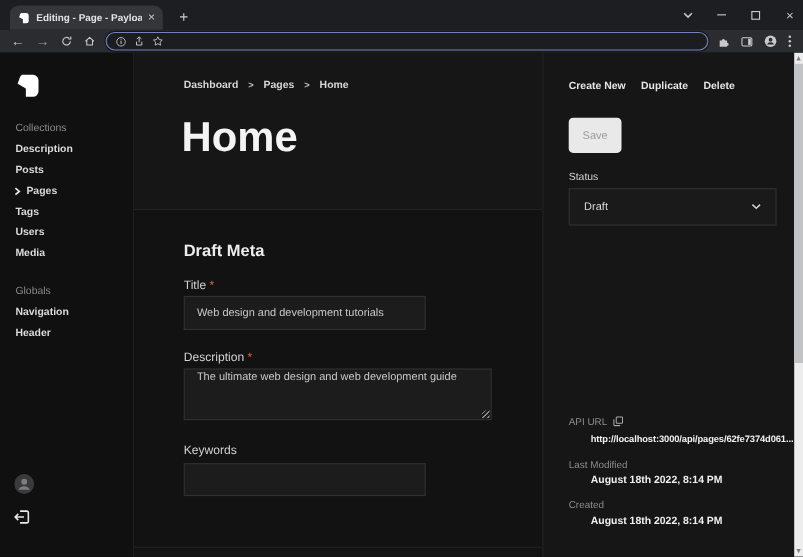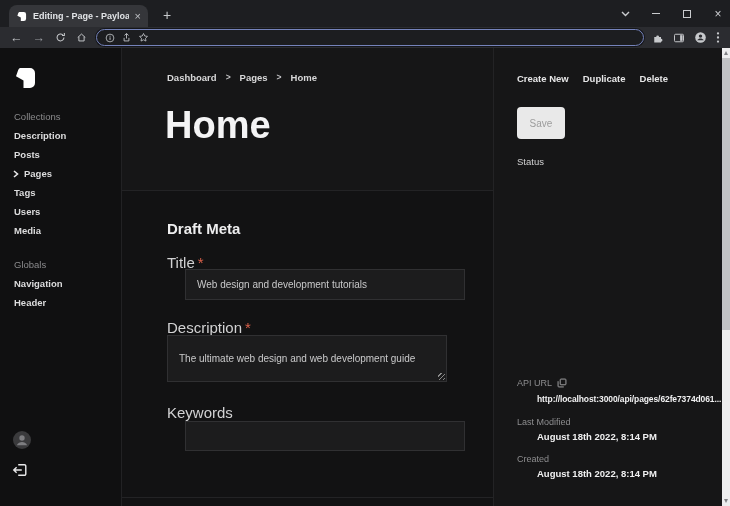--- a/index.html
+++ b/index.html
@@ -58,26 +58,26 @@
 
   
   .main { position:absolute; left:122px; top:0; width:371px; height:458px; background:#121213; }
   .main-header { position:absolute; left:0; top:0; width:371px; height:143px; background:#161617;
                  border-bottom:1px solid #232325; }
   .breadcrumb { position:absolute; left:45px; top:24px; display:flex; gap:9px;
                 font-size:9.5px; font-weight:bold; color:#d8d8d9; }
   .crumb-sep { color:#c2c2c4; font-size:8.5px; }
   .page-title { position:absolute; left:43px; top:56px; font-size:38px; font-weight:bold; color:#f4f4f5; }
   .section-title { position:absolute; left:45px; top:172px; font-size:15px; font-weight:bold; color:#ededee; }
-  .field-label { position:absolute; left:45px; font-size:15px; color:#d2d2d3; }
+  .field-label { position:absolute; left:45px; font-size:11px; color:#d2d2d3; }
   .req { color:#d9604a; margin-left:3px; }
-  .text-input, .text-area { position:absolute; left:63px; width:280px; background:#1c1c1d;
+  .text-input, .text-area { position:absolute; left:45px; width:220px; background:#1c1c1d;
       border:1px solid #303032; color:#c9c9ca; font-size:10px; font-family:"Liberation Sans", sans-serif;
       padding:0 11px; outline:none; }
-  .text-area { padding:16px 11px; resize:none; line-height:1.3; }
+  .text-area { padding:0 11px; resize:none; line-height:1.3; }
   .ta-wrap { position:absolute; left:45px; top:287px; width:280px; height:47px; }
   .ta-wrap textarea { position:absolute; left:0; top:0; width:280px; height:47px; }
   .ta-handle { position:absolute; right:2px; bottom:2px; width:7px; height:7px;
       background:repeating-linear-gradient(135deg, transparent 0 2px, #8a8a8a 2px 3px); cursor:nwse-resize; }
   .main-bottom-line { position:absolute; left:0; top:449px; width:371px; border-top:1px solid #232325; }
 
   
   .panel { position:absolute; left:493px; top:0; width:229px; height:458px; background:#161617;
            border-left:1px solid #232325; }
   .actions { position:absolute; left:23px; top:25px; display:flex; gap:14px; }
@@ -273,20 +273,28 @@
 
     <section class="panel">
       <div class="actions">
         <span class="action-link">Create New</span>
         <span class="action-link">Duplicate</span>
         <span class="action-link">Delete</span>
       </div>
       <button class="save-btn">Save</button>
 
       <span class="status-label">Status</span>
+      <div class="status-select">
+        <span>Draft</span>
+        <span class="sel-chev">
+          <svg width="9" height="6" viewBox="0 0 9 6">
+              <polyline points="1,1 4.5,4.3 8,1" fill="none" stroke="#cfcfd1" stroke-width="1.5"></polyline>
+            </svg>
+        </span>
+      </div>
 
       <span class="meta-label" style="top:330px">
         <span>API URL</span>
         <span class="copy-ico">
           <svg width="10" height="10" viewBox="0 0 14 14">
               <rect x="4.5" y="1.5" width="8" height="8" rx="1" fill="none" stroke="#a9a9ab" stroke-width="1.3"></rect>
               <path d="M9.5 12.5h-7a1 1 0 0 1-1-1v-7" fill="none" stroke="#a9a9ab" stroke-width="1.3"></path>
             </svg>
         </span>
       </span>

